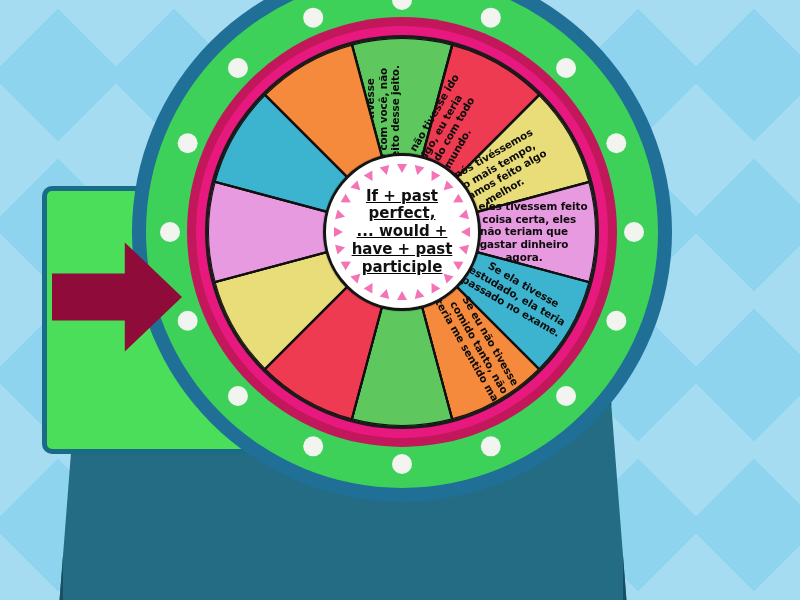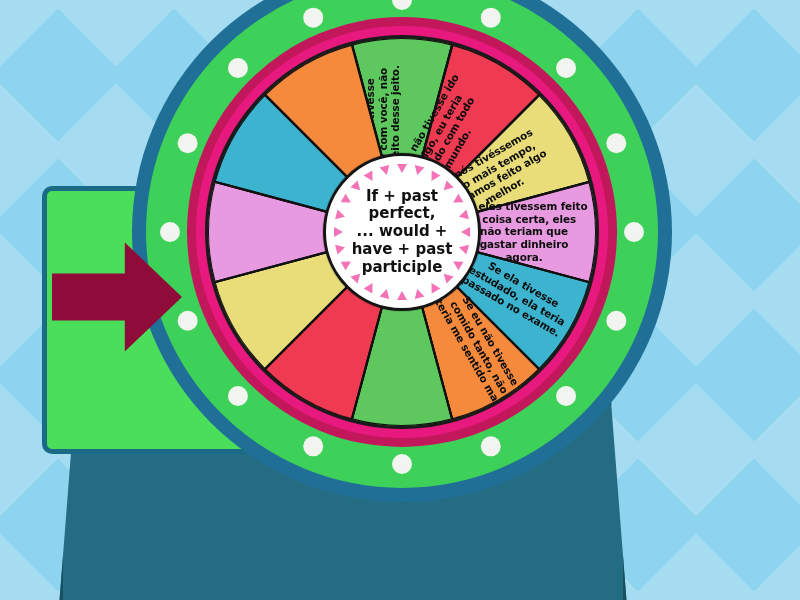--- a/index.html
+++ b/index.html
@@ -156,20 +156,21 @@
   #hub {
     width: 152px;
     height: 152px;
     border-radius: 50%;
     background: #ffffff;
     border: 3px solid #141414;
     display: flex;
     align-items: center;
     justify-content: center;
     box-shadow: 0 0 0 1px rgba(0,0,0,.1);
+    text-decoration: underline;
   }
   .hub-tick {
     position: absolute;
     width: 0; height: 0;
     border-left: 5px solid transparent;
     border-right: 5px solid transparent;
     border-top: 9px solid #f472b6;
     left: 50%;
     top: 50%;
     margin-left: -5px;

